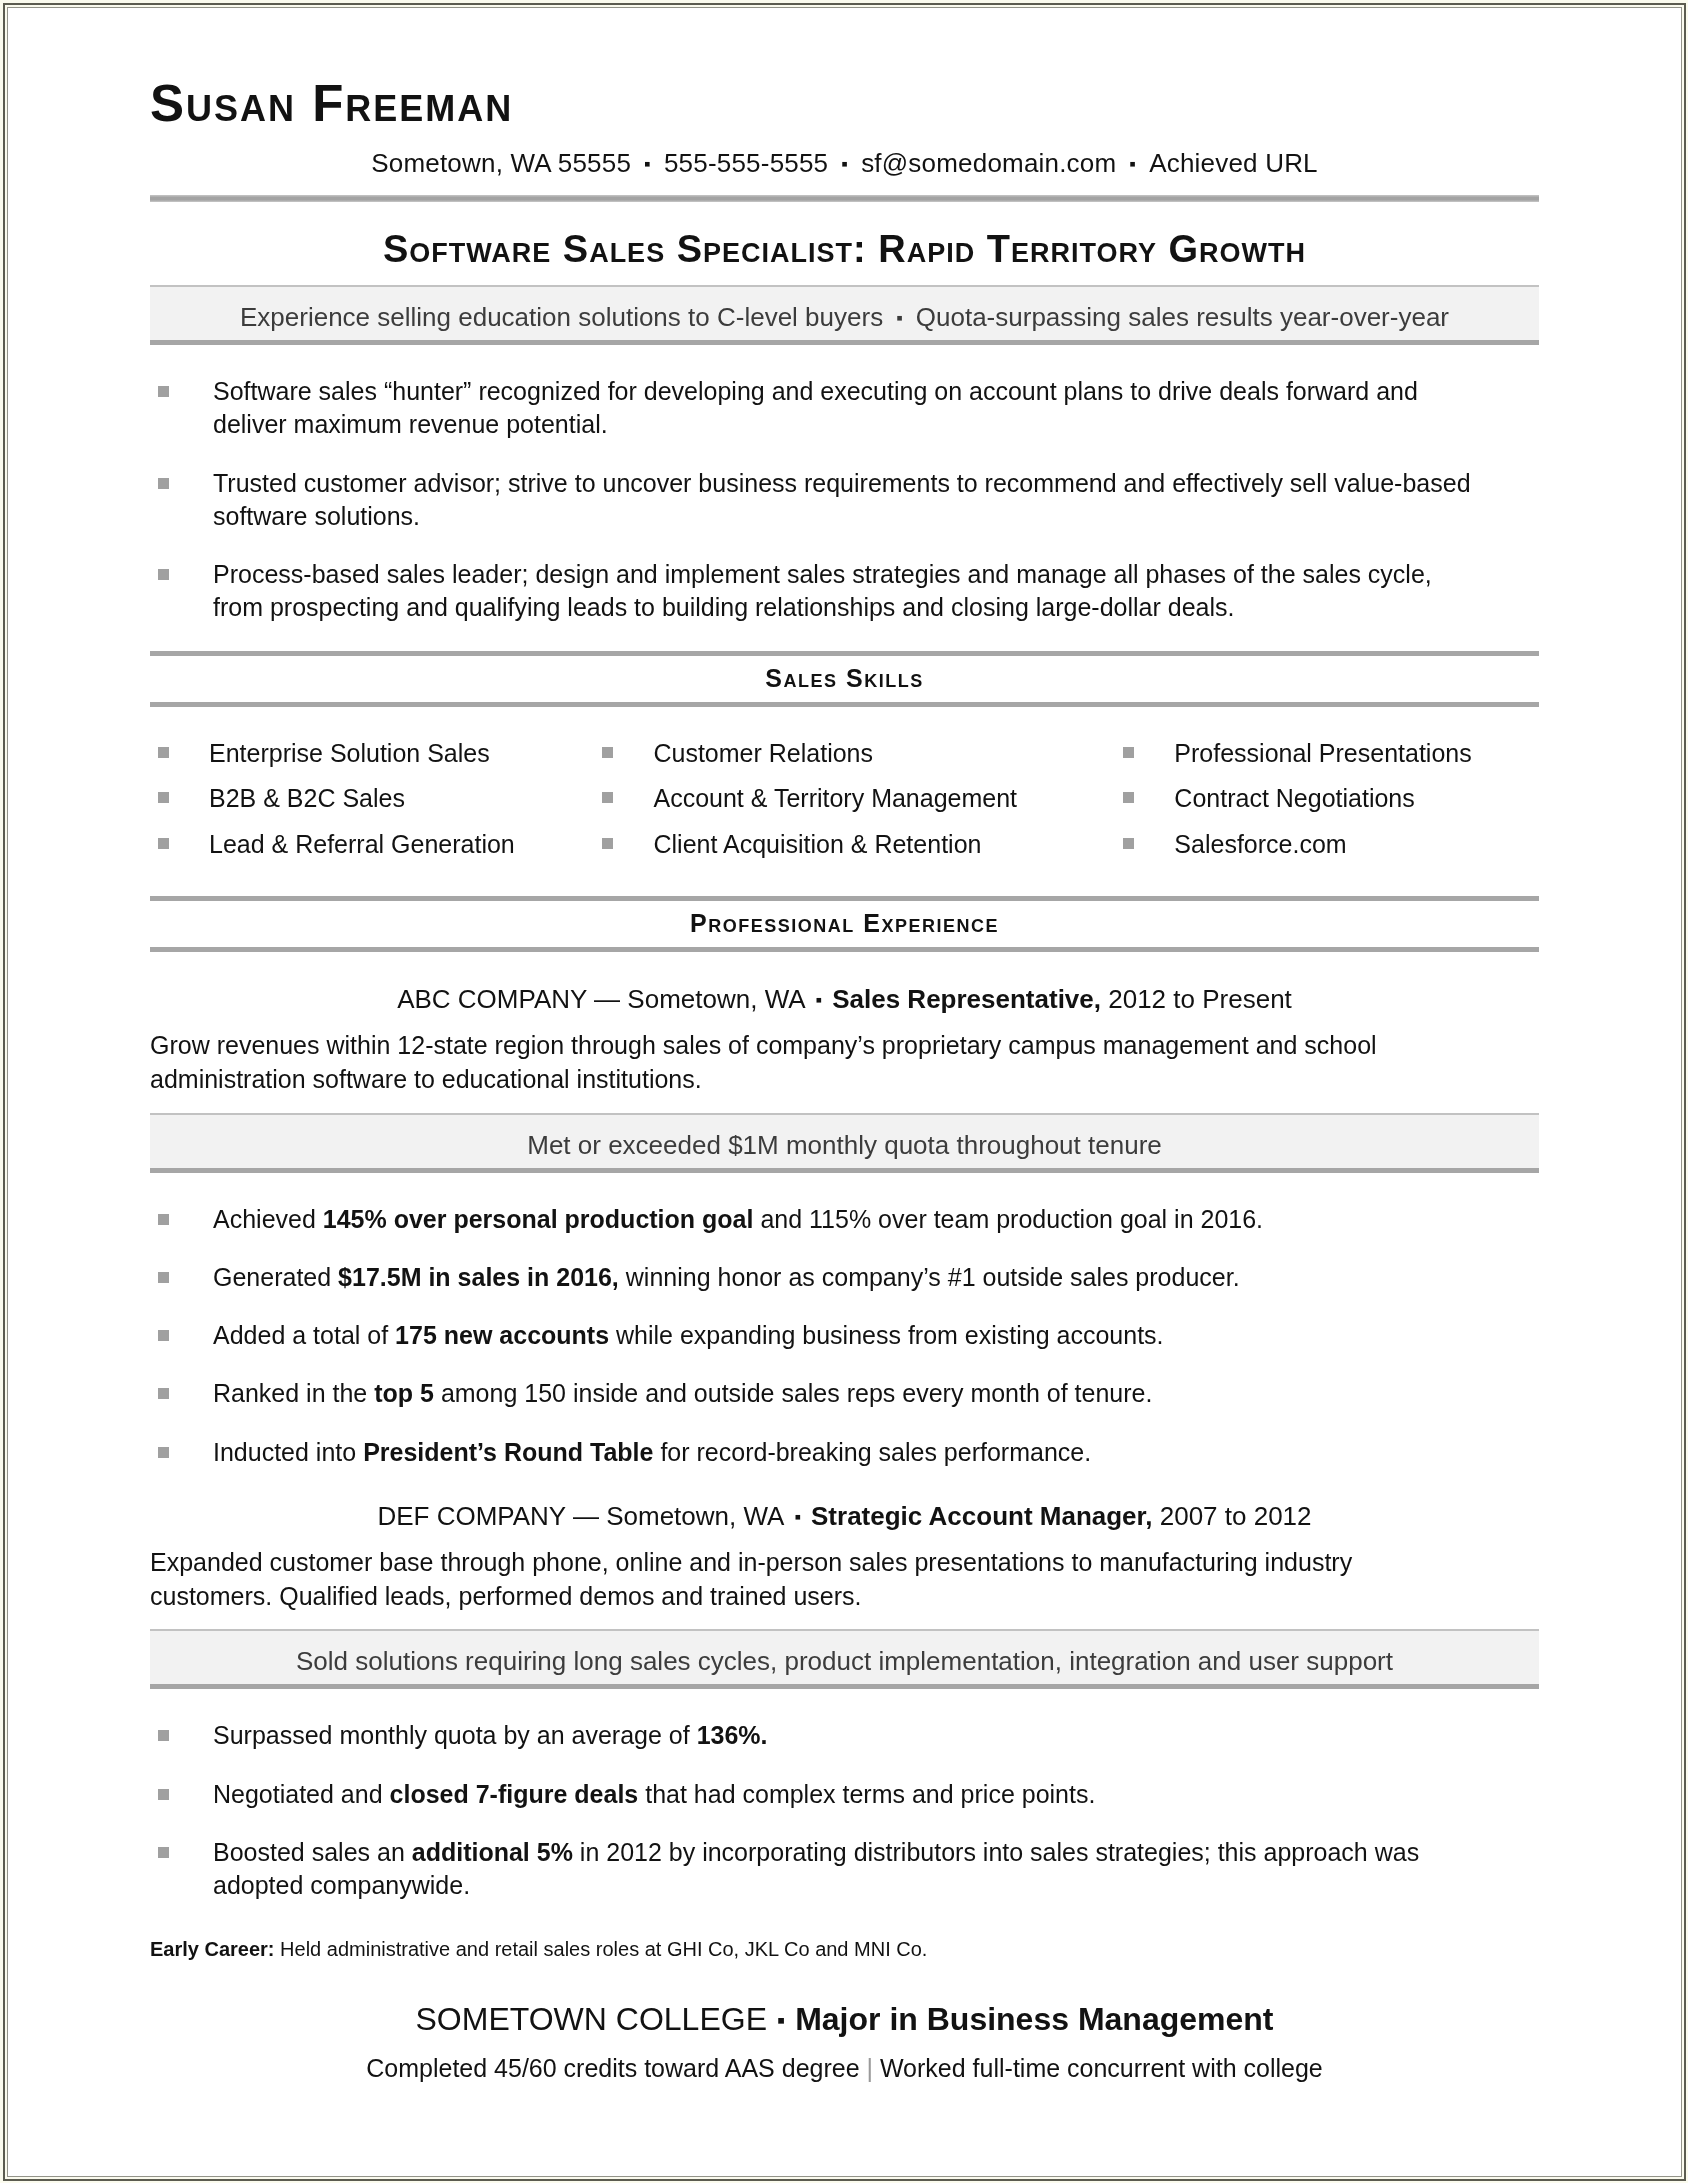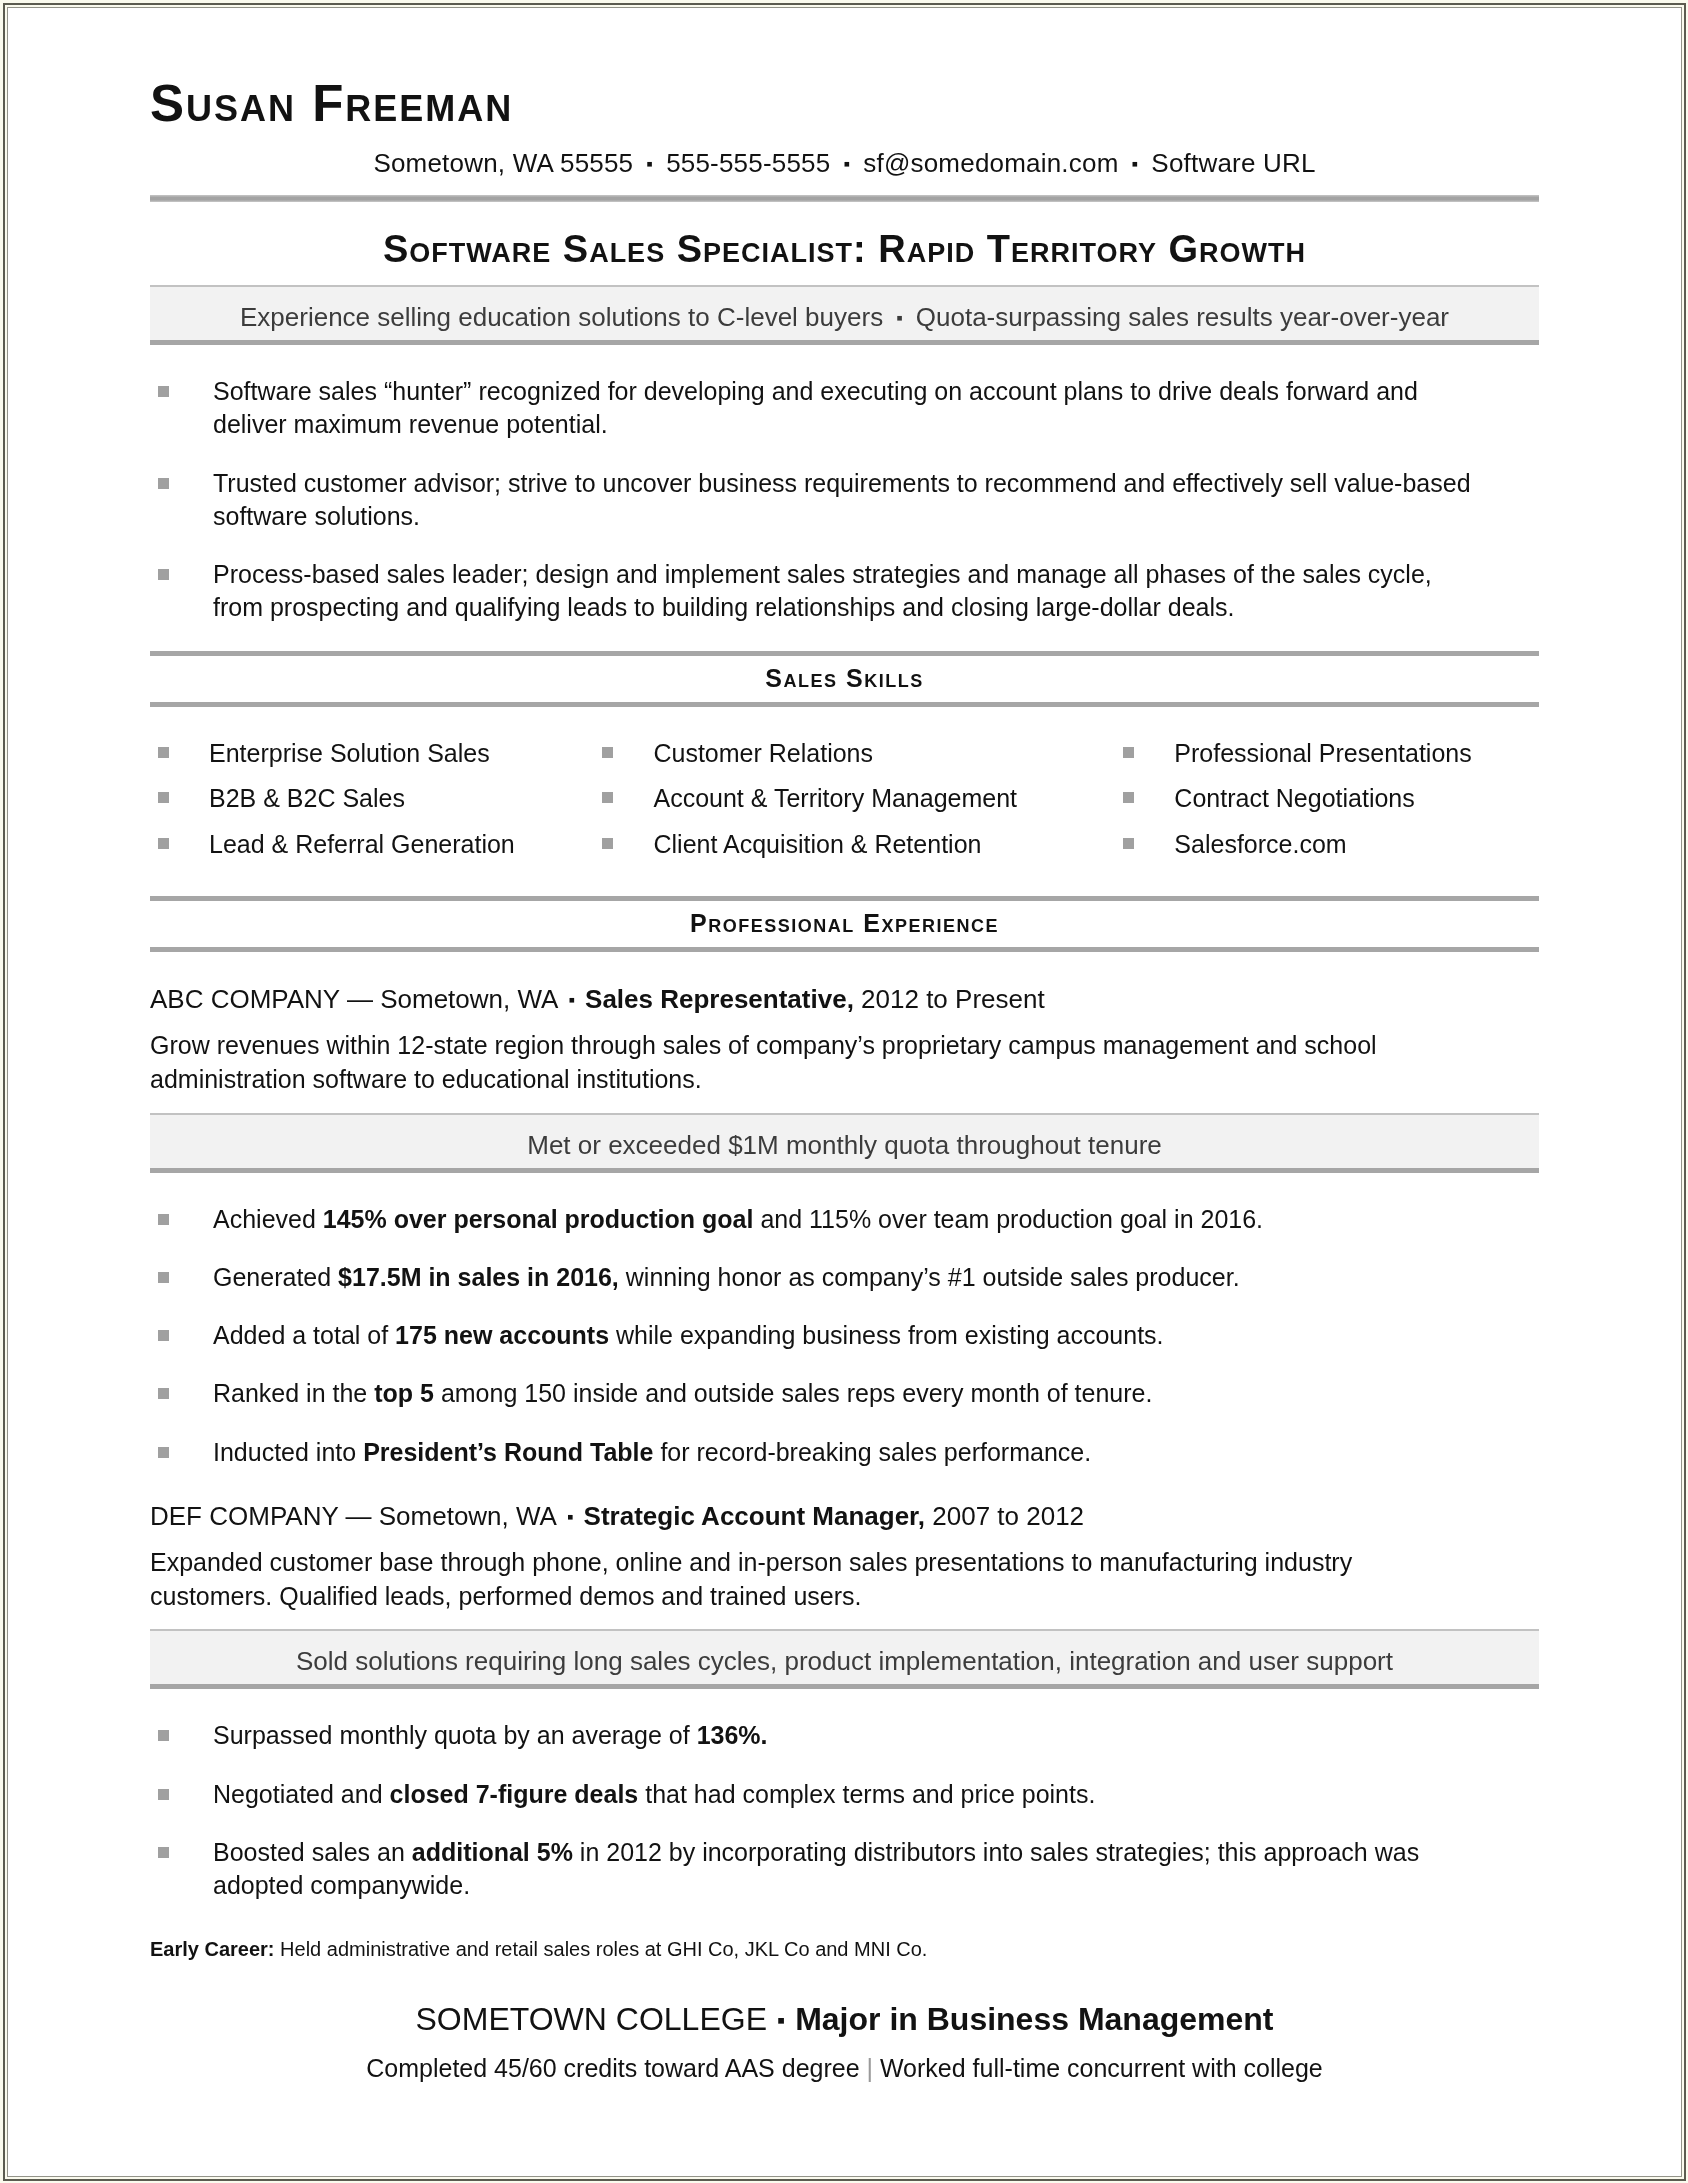--- a/index.html
+++ b/index.html
@@ -96,21 +96,21 @@
   }
   .skill {
     display: flex;
     align-items: flex-start;
     font-size: 25px;
     line-height: 1.3;
   }
   .skill .marker { margin: 10px 40px 0 8px; }
   
   .job-head {
-    text-align: left;
+    text-align: center;
     font-size: 26px;
     margin: 32px 0 14px;
   }
   .job-desc {
     font-size: 25px;
     line-height: 1.35;
     max-width: 1317px;
     margin-bottom: 16px;
   }
   .job .quote-box { margin-bottom: 8px; }
@@ -125,21 +125,21 @@
   
   .edu-line1 { text-align: center; font-size: 32px; margin: 32px 0 0; }
   .edu-line2 { text-align: center; font-size: 25px; margin: 16px 0 0; }
 </style>
 </head>
 <body>
 
 <div class="page">
 
   <h1 class="name">Susan Freeman</h1>
-  <div class="contact"><span>Sometown, WA 55555</span><span class="sq">▪</span><span>555-555-5555</span><span class="sq">▪</span><span>sf@somedomain.com</span><span class="sq">▪</span><span>Software URL</span></div>
+  <div class="contact"><span>Sometown, WA 55555</span><span class="sq">▪</span><span>555-555-5555</span><span class="sq">▪</span><span>sf@somedomain.com</span><span class="sq">▪</span><span>Achieved URL</span></div>
   <hr class="rule-thick">
 
   <div class="headline">Software Sales Specialist: Rapid Territory Growth</div>
   <div class="quote-box tagline"><span>Experience selling education solutions to C-level buyers</span><span class="sq">▪</span><span>Quota-surpassing sales results year-over-year</span></div>
 
   <ul class="bullets">
     <li class="bullet">
       <span class="marker"></span>
       <span class="btext">Software sales “hunter” recognized for developing and executing on account plans to drive deals forward and deliver maximum revenue potential.</span>
     </li>

